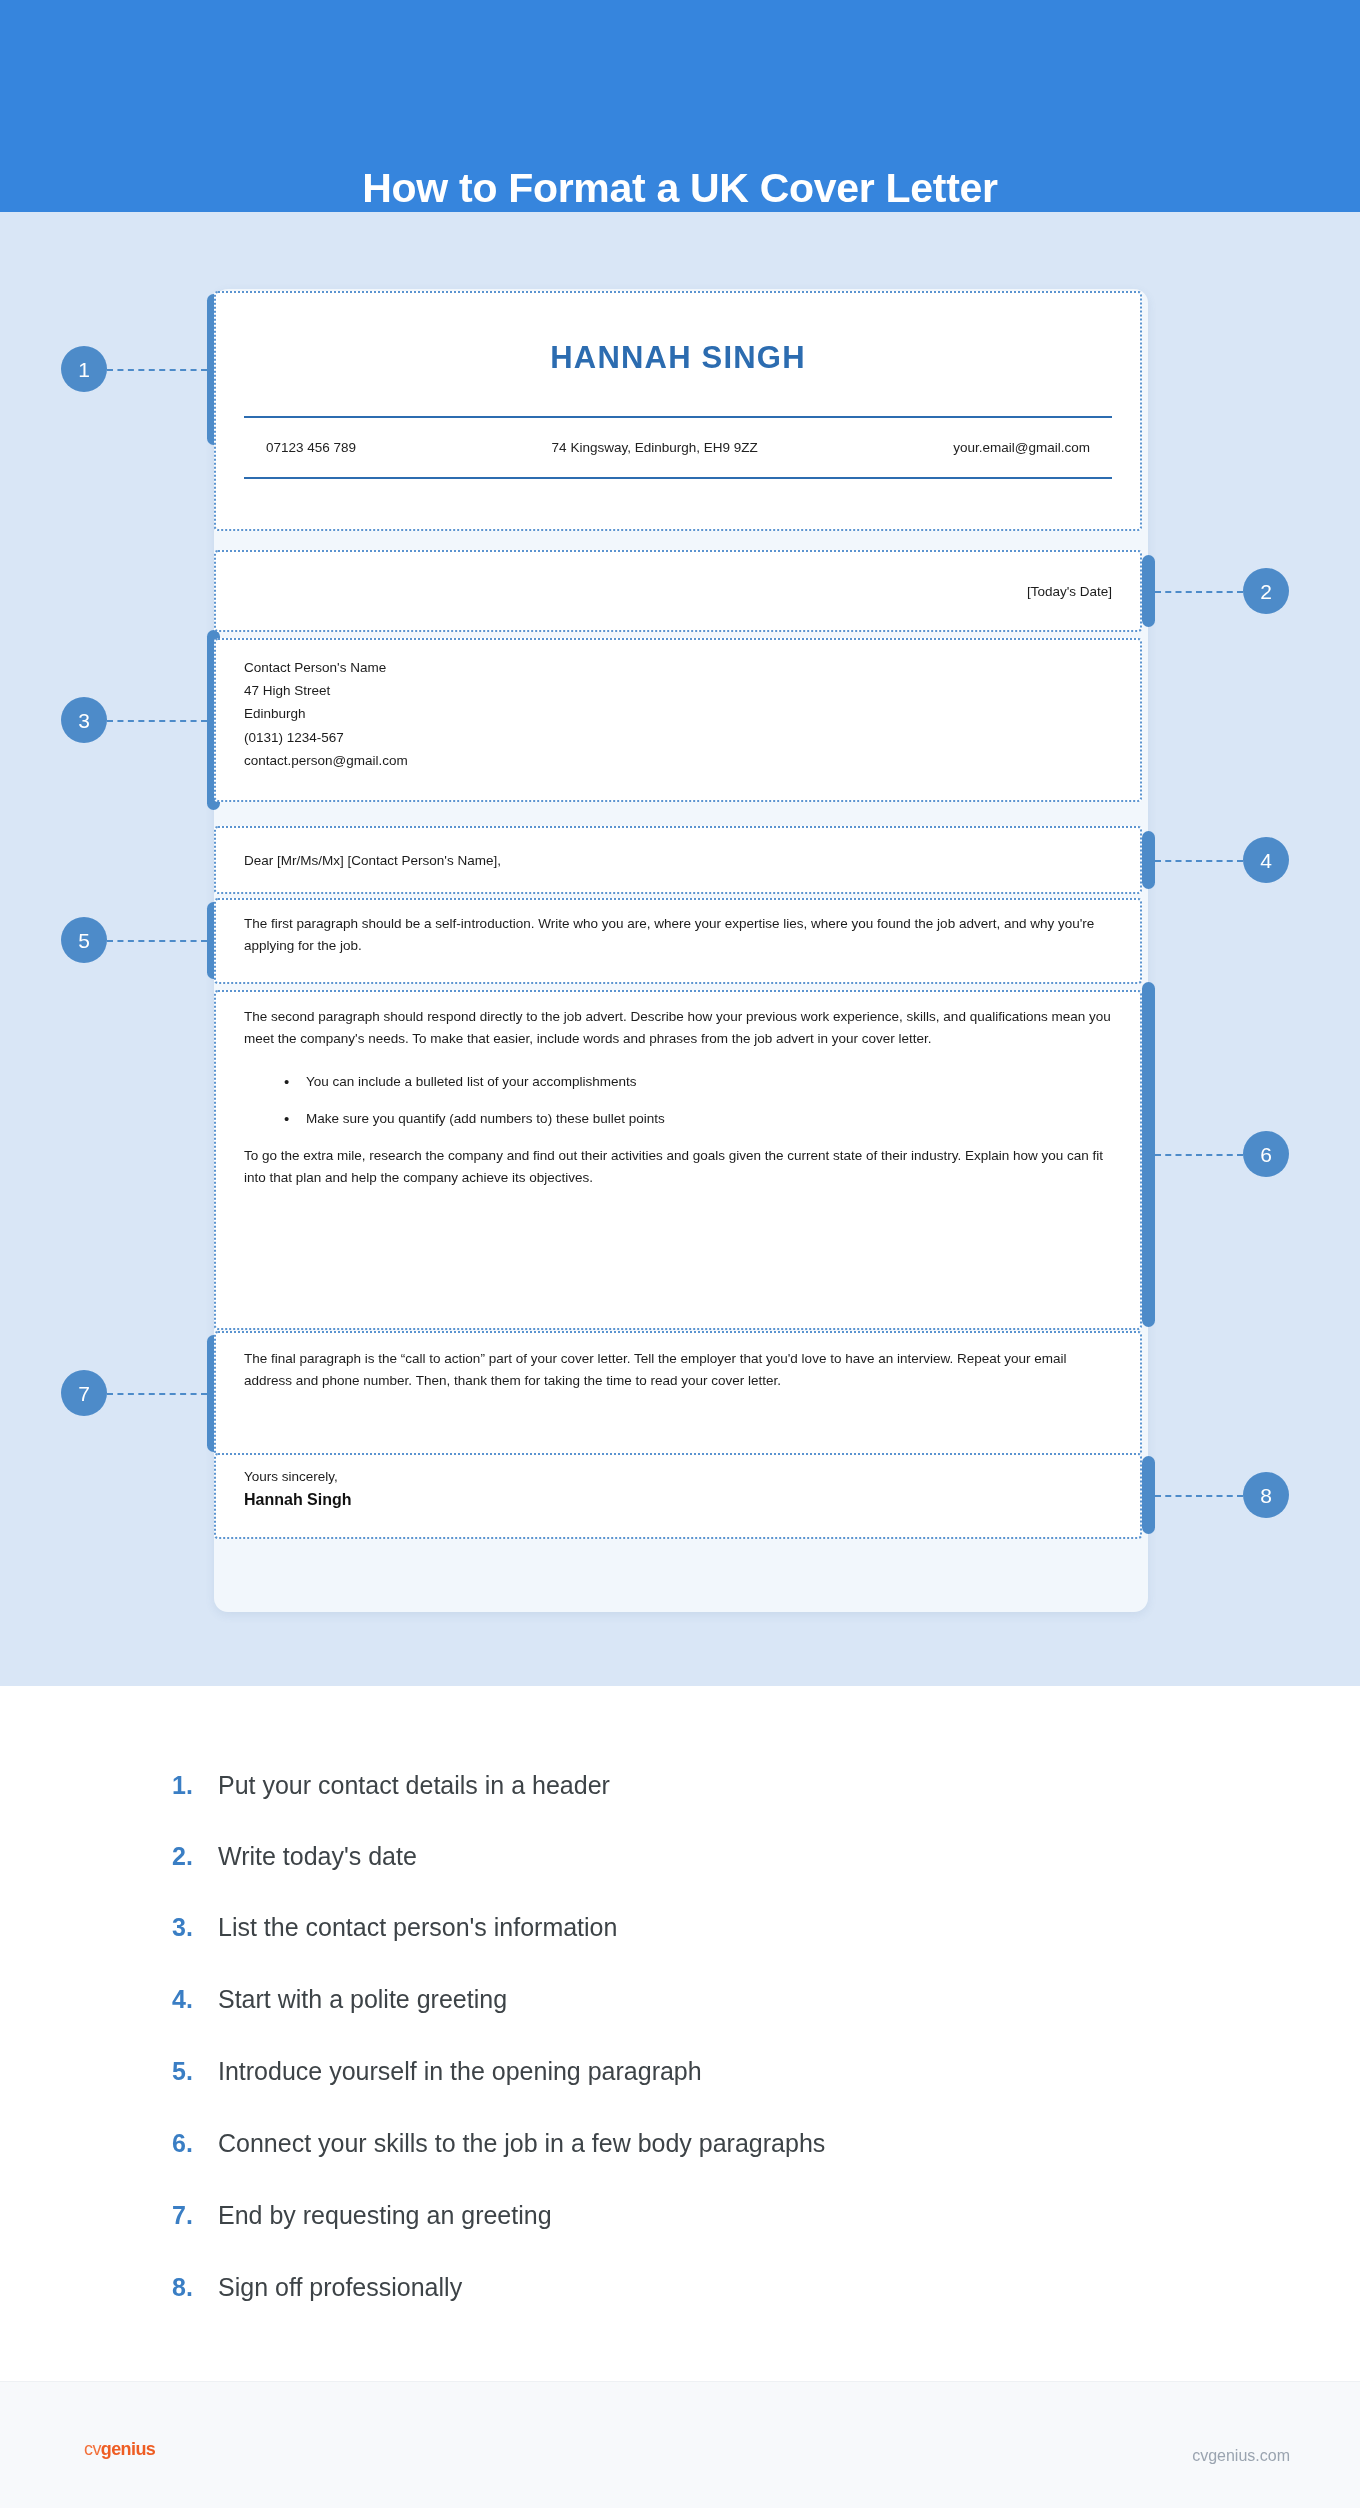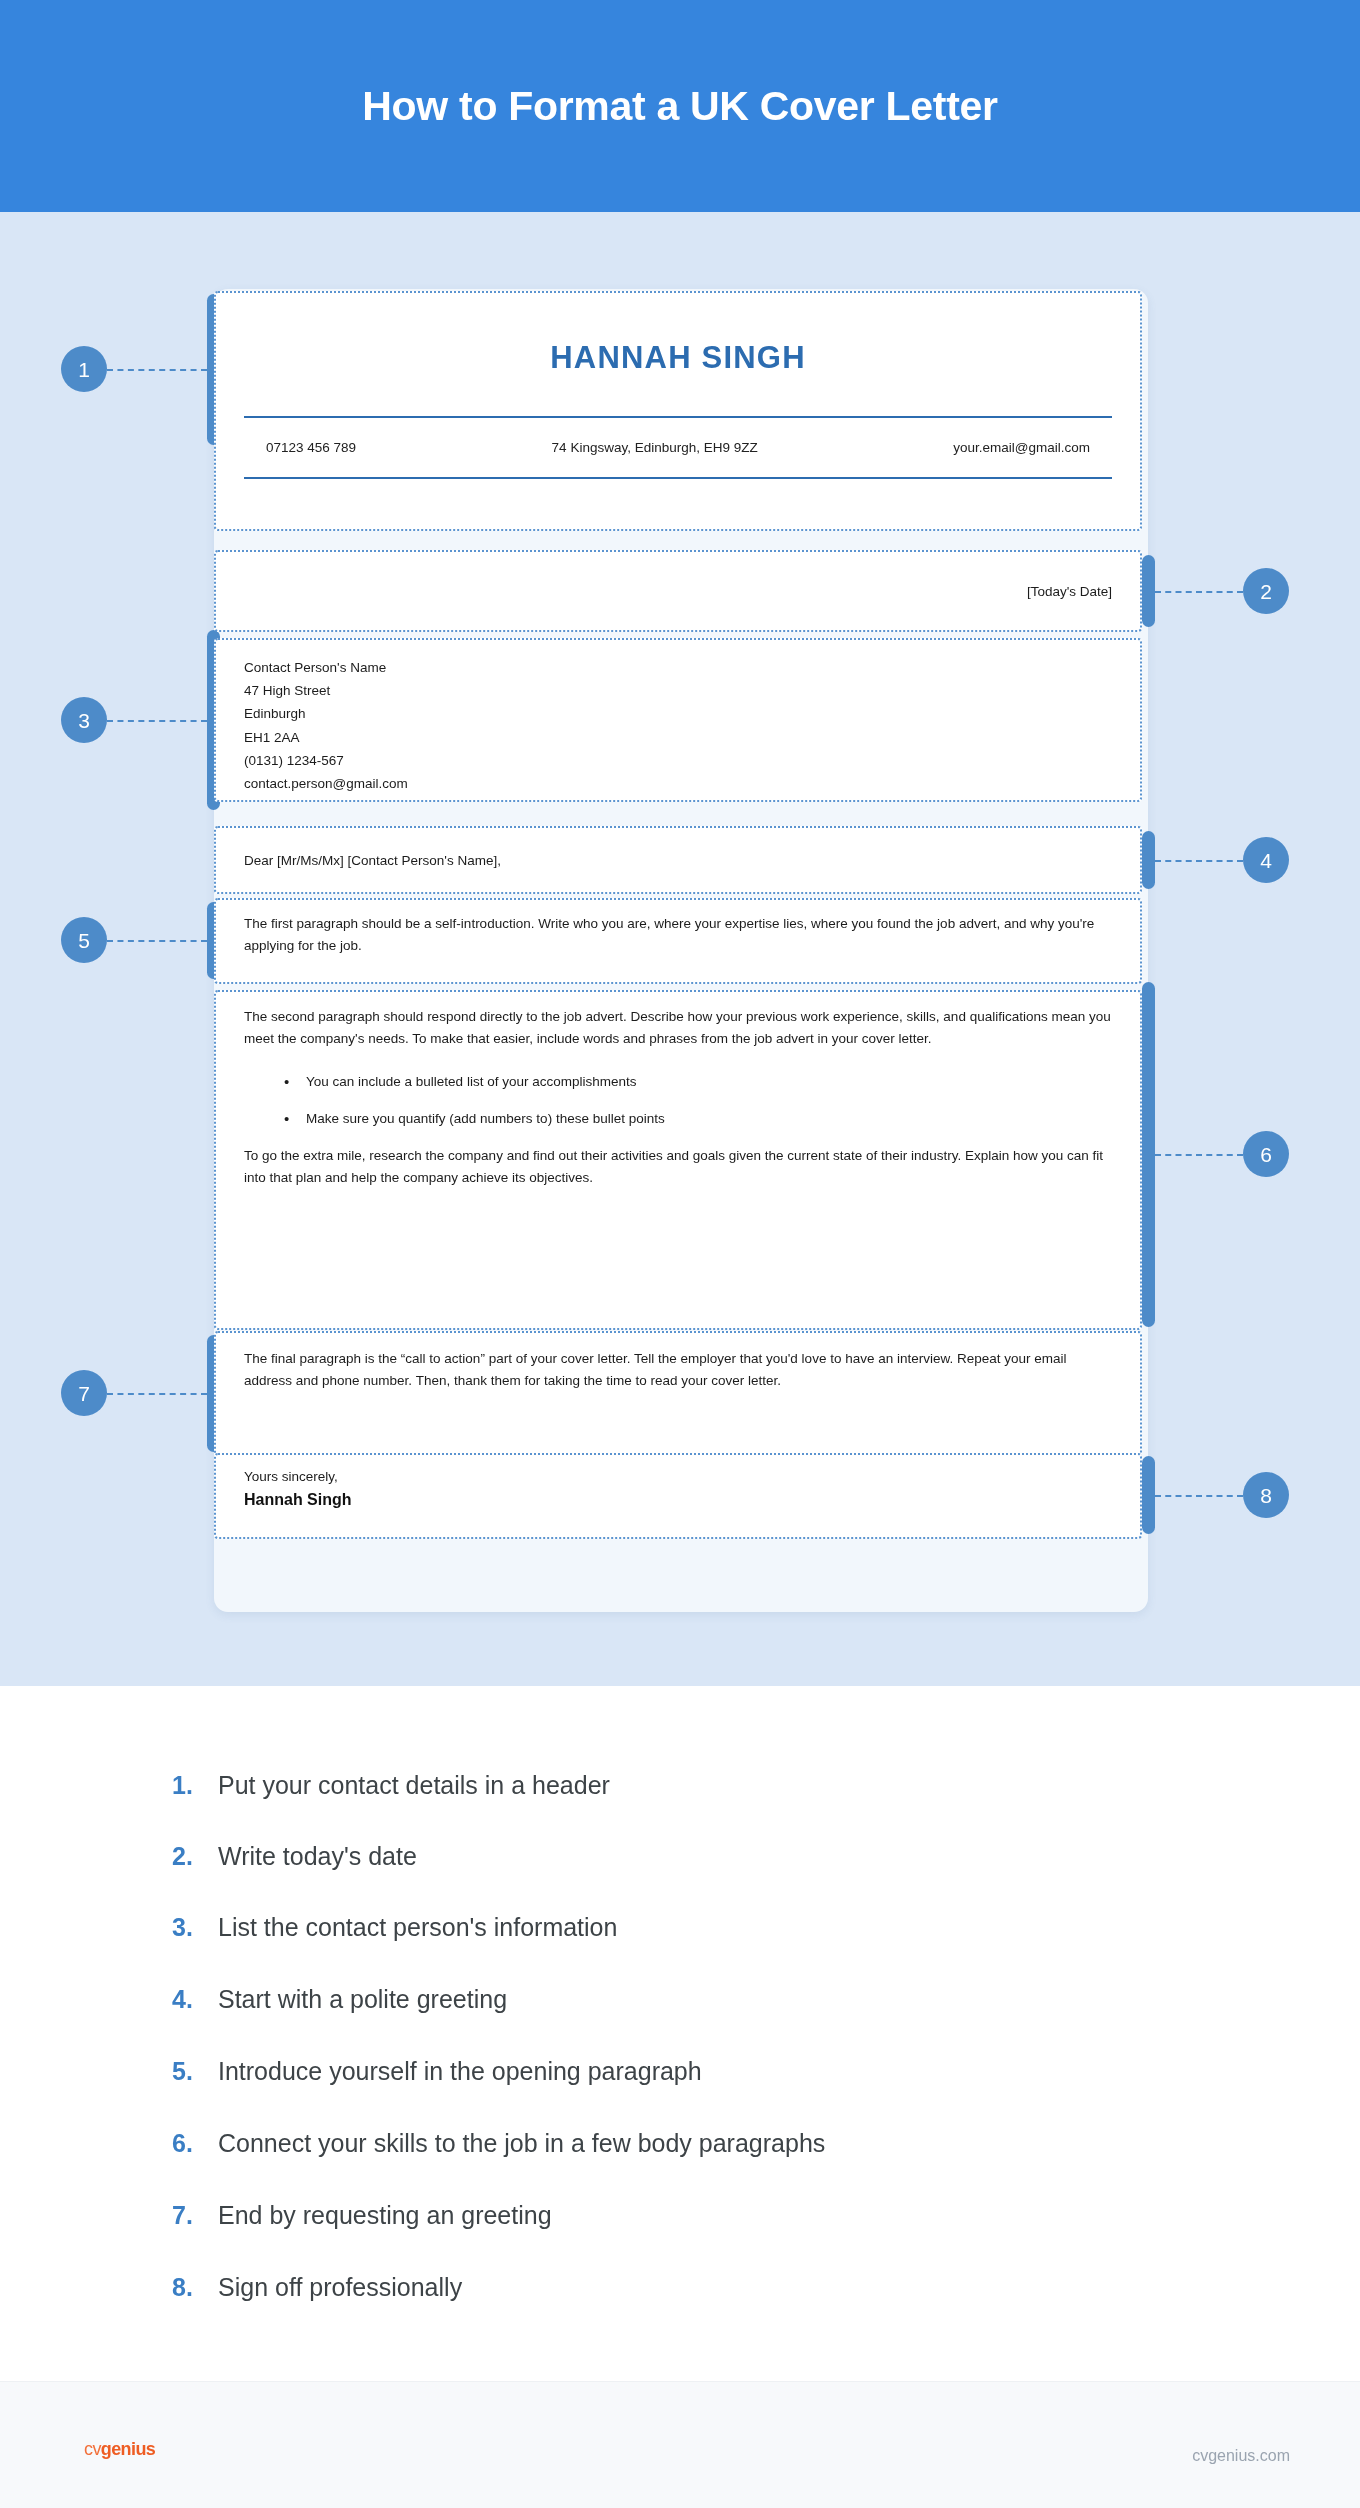--- a/index.html
+++ b/index.html
@@ -18,21 +18,21 @@
   }
 
   
   .banner {
     position: absolute;
     left: 0; top: 0;
     width: 1360px;
     height: 212px;
     background: #3685dd;
     display: flex;
-    align-items: center;
+    align-items: flex-end;
     justify-content: center;
   }
   .banner-title {
     color: #ffffff;
     font-size: 41px;
     font-weight: bold;
     letter-spacing: -0.3px;
     text-align: center;
   }
 
@@ -274,21 +274,20 @@
     <div class="sec-inner" style="padding-top:32px;">
       <div class="date-text">[Today's Date]</div>
     </div>
   </div>
 
   <div class="sec" style="top:638px; height:164px;">
     <div class="sec-inner" style="padding-top:16px;">
       <div class="addr-line">Contact Person's Name</div>
       <div class="addr-line">47 High Street</div>
       <div class="addr-line">Edinburgh</div>
-      <div class="addr-line">EH1 2AA</div>
       <div class="addr-line">(0131) 1234-567</div>
       <div class="addr-line">contact.person@gmail.com</div>
     </div>
   </div>
 
   <div class="sec" style="top:826px; height:68px;">
     <div class="sec-inner" style="padding-top:22px;">
       <div class="body-text">Dear [Mr/Ms/Mx] [Contact Person's Name],</div>
     </div>
   </div>

